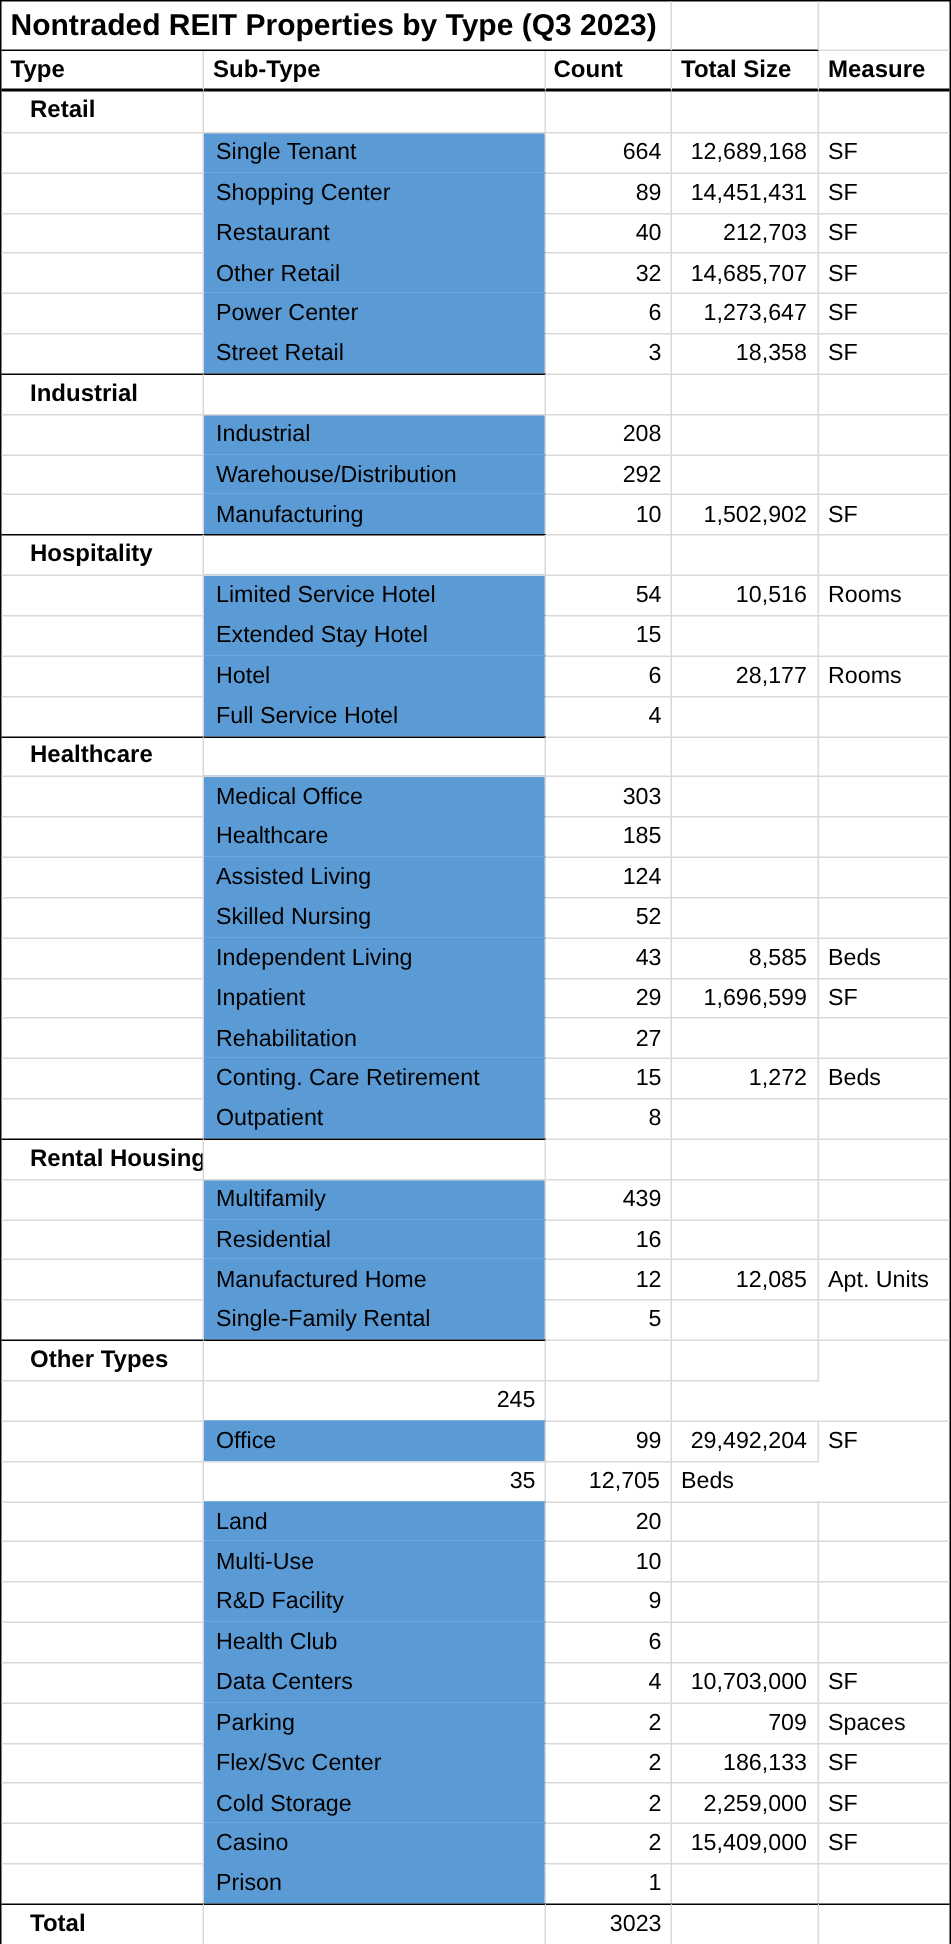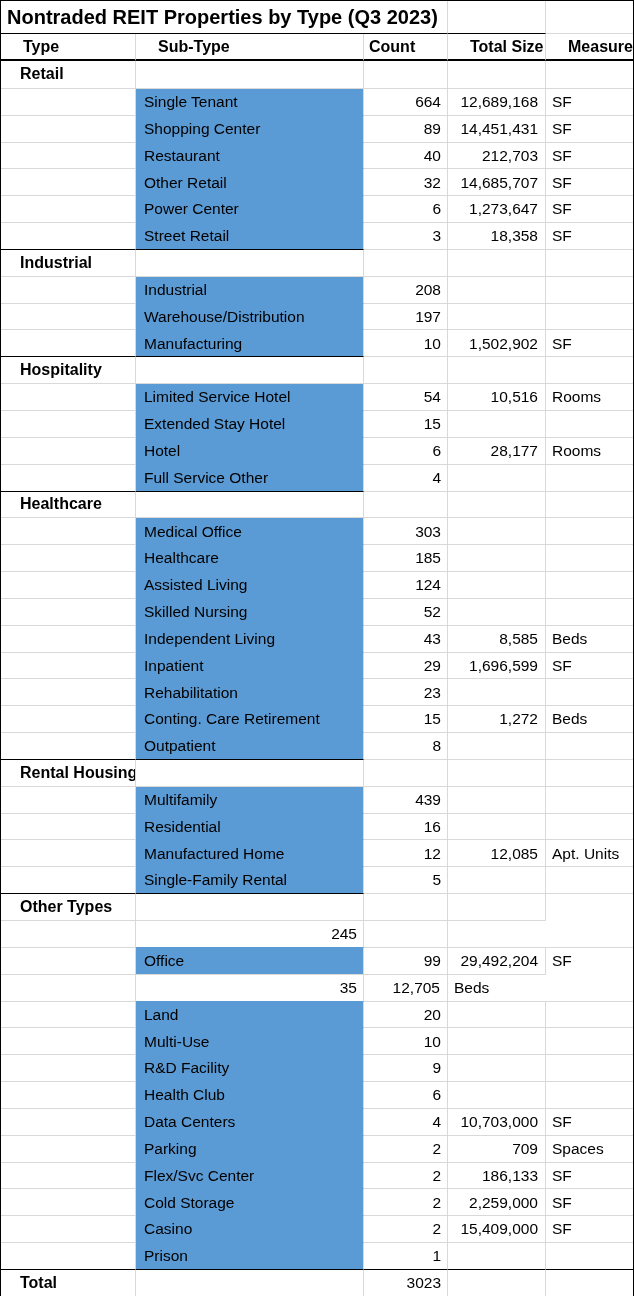--- a/index.html
+++ b/index.html
@@ -17,21 +17,21 @@
     box-sizing:border-box; display:flex; align-items:center;
     border-right:1px solid var(--grid); overflow:hidden; white-space:nowrap;
     font-size:15.5px; line-height:1;
   }
   .cell:last-child { border-right:none; }
   .bt-g { border-top:1px solid var(--grid); }
   .bt-k { border-top:1px solid var(--ink); }
   .bb-k { border-bottom:1px solid var(--ink); }
   .bb-g { border-bottom:1px solid var(--grid); }
   .title-cell { grid-column:1 / 4; font-weight:bold; font-size:20px; padding-left:6px; }
-  .header .cell { font-weight:bold; font-size:16px; border-bottom:2px solid var(--ink); padding-left:22px; }
+  .header .cell { font-weight:bold; font-size:16px; border-bottom:2px solid var(--ink); padding-left:6px; }
   .header .cell.hnum { padding-left:5px; }
   .group-label { font-weight:bold; font-size:16px; padding-left:19px; }
   .blue { background:var(--blue); color:#000000; padding-left:8px; }
   .blue.first { border-top:1px solid var(--grid); }
   .blue.cont  { border-top:1px solid var(--blue); }
   .num { justify-content:flex-end; padding-right:6px; }
   .num.size { padding-right:7px; }
   .measure { padding-left:6px; }
 </style>
 </head>
@@ -113,21 +113,21 @@
       <div class="row">
         <div class="cell bt-g"></div>
         <div class="cell blue first">Industrial</div>
         <div class="cell num bt-g">208</div>
         <div class="cell num size bt-g"></div>
         <div class="cell measure bt-g"></div>
       </div>
       <div class="row">
         <div class="cell bt-g"></div>
         <div class="cell blue cont">Warehouse/Distribution</div>
-        <div class="cell num bt-g">197</div>
+        <div class="cell num bt-g">292</div>
         <div class="cell num size bt-g"></div>
         <div class="cell measure bt-g"></div>
       </div>
       <div class="row">
         <div class="cell bt-g"></div>
         <div class="cell blue cont">Manufacturing</div>
         <div class="cell num bt-g">10</div>
         <div class="cell num size bt-g">1,502,902</div>
         <div class="cell measure bt-g">SF</div>
       </div>
@@ -154,21 +154,21 @@
       </div>
       <div class="row">
         <div class="cell bt-g"></div>
         <div class="cell blue cont">Hotel</div>
         <div class="cell num bt-g">6</div>
         <div class="cell num size bt-g">28,177</div>
         <div class="cell measure bt-g">Rooms</div>
       </div>
       <div class="row">
         <div class="cell bt-g"></div>
-        <div class="cell blue cont">Full Service Other</div>
+        <div class="cell blue cont">Full Service Hotel</div>
         <div class="cell num bt-g">4</div>
         <div class="cell num size bt-g"></div>
         <div class="cell measure bt-g"></div>
       </div>
       <div class="row">
         <div class="cell group-label bt-k">Healthcare</div>
         <div class="cell bt-k"></div>
         <div class="cell num bt-g"></div>
         <div class="cell num size bt-g"></div>
         <div class="cell measure bt-g"></div>
@@ -211,21 +211,21 @@
       <div class="row">
         <div class="cell bt-g"></div>
         <div class="cell blue cont">Inpatient</div>
         <div class="cell num bt-g">29</div>
         <div class="cell num size bt-g">1,696,599</div>
         <div class="cell measure bt-g">SF</div>
       </div>
       <div class="row">
         <div class="cell bt-g"></div>
         <div class="cell blue cont">Rehabilitation</div>
-        <div class="cell num bt-g">23</div>
+        <div class="cell num bt-g">27</div>
         <div class="cell num size bt-g"></div>
         <div class="cell measure bt-g"></div>
       </div>
       <div class="row">
         <div class="cell bt-g"></div>
         <div class="cell blue cont">Conting. Care Retirement</div>
         <div class="cell num bt-g">15</div>
         <div class="cell num size bt-g">1,272</div>
         <div class="cell measure bt-g">Beds</div>
       </div>

